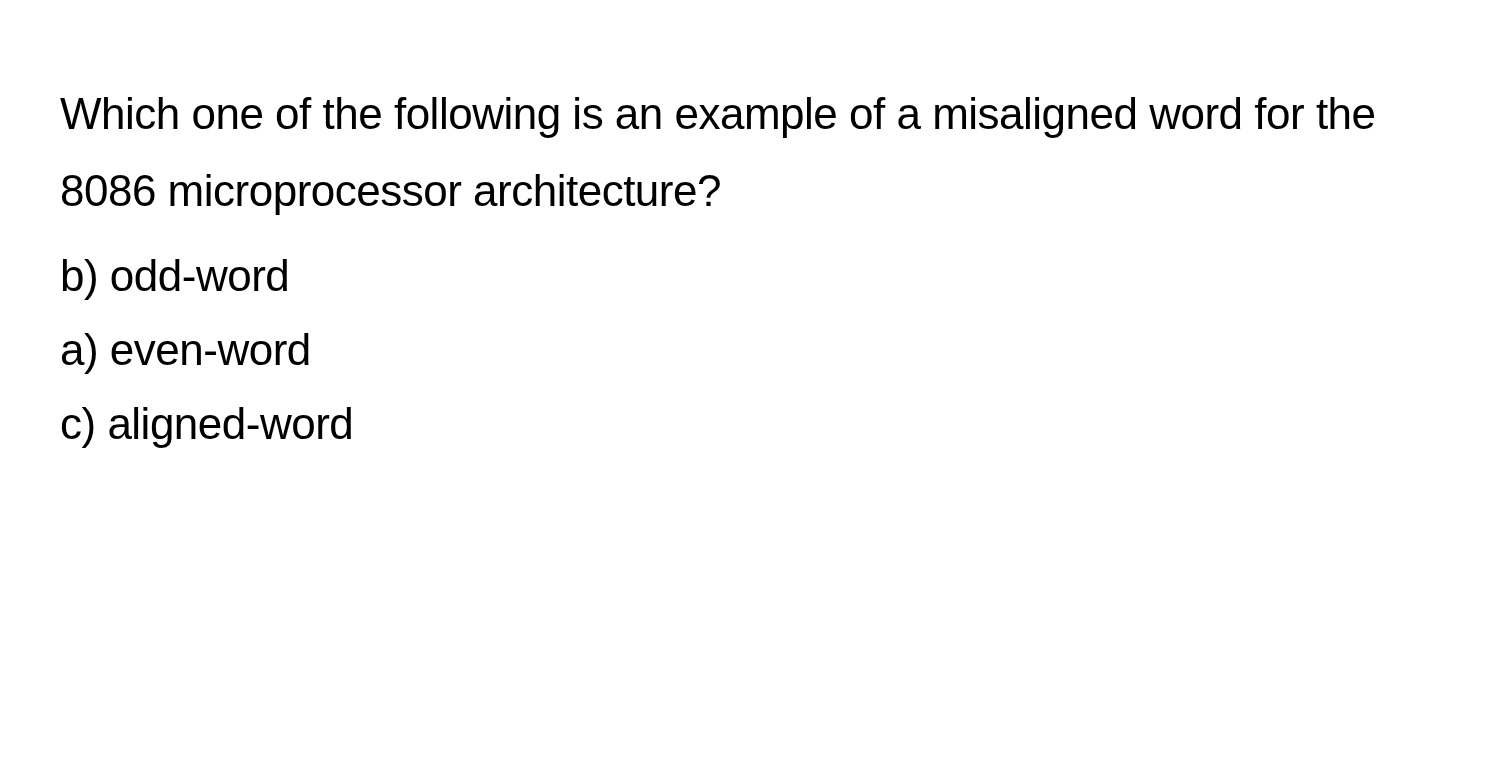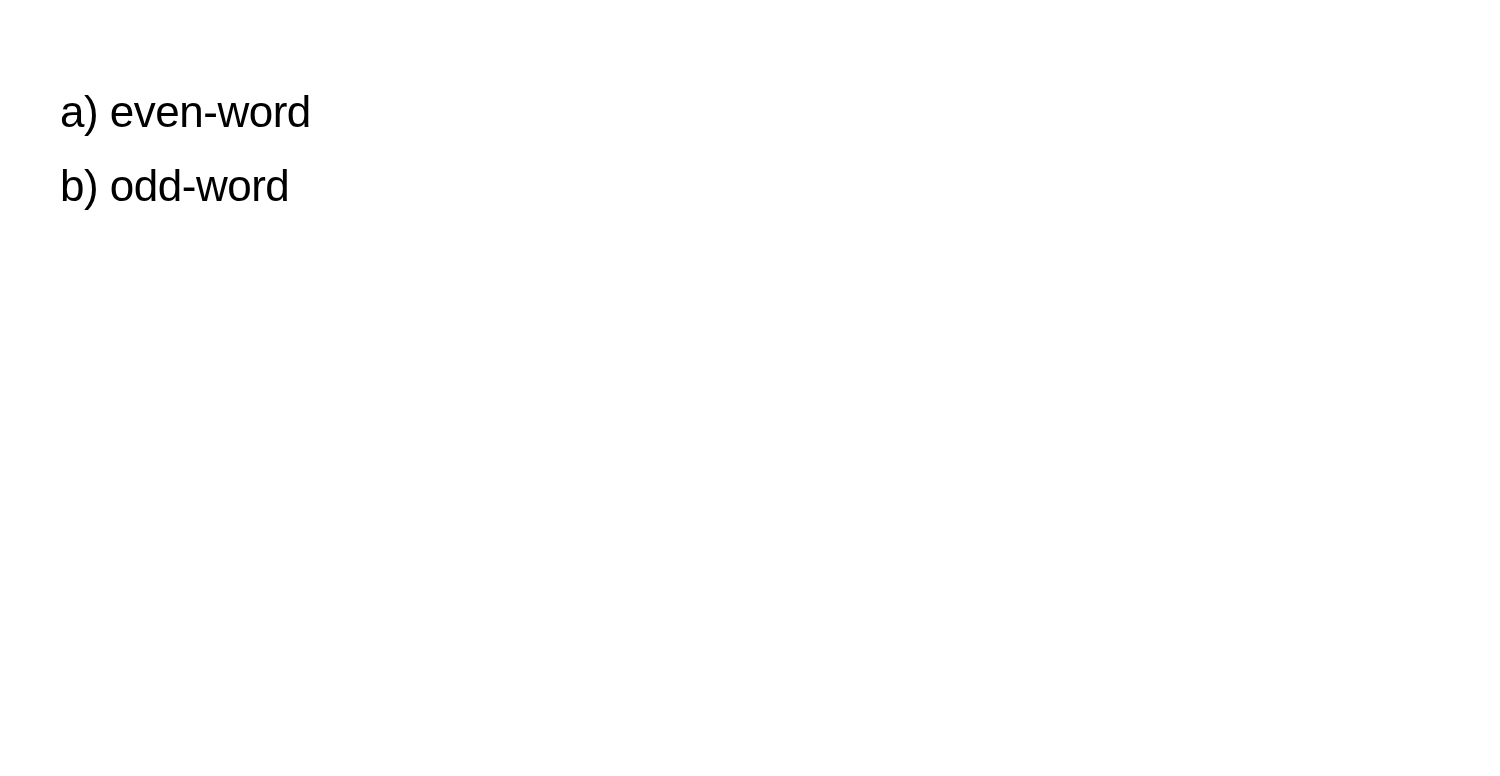--- a/index.html
+++ b/index.html
@@ -26,15 +26,17 @@
       font-size: 44px;
       line-height: 1.68;
       font-weight: 400;
       letter-spacing: -0.5px;
     }
   </style>
 </head>
 <body>
 
 <div>
+  <div class="question-text">Which one of the following is an example of a misaligned word for the 8086 microprocessor architecture?</div>
+  <div class="option">b) odd-word</div>
   <div class="option">a) even-word</div>
-  <div class="option">b) odd-word</div>
+  <div class="option">c) aligned-word</div>
 </div>
 
 </body></html>

